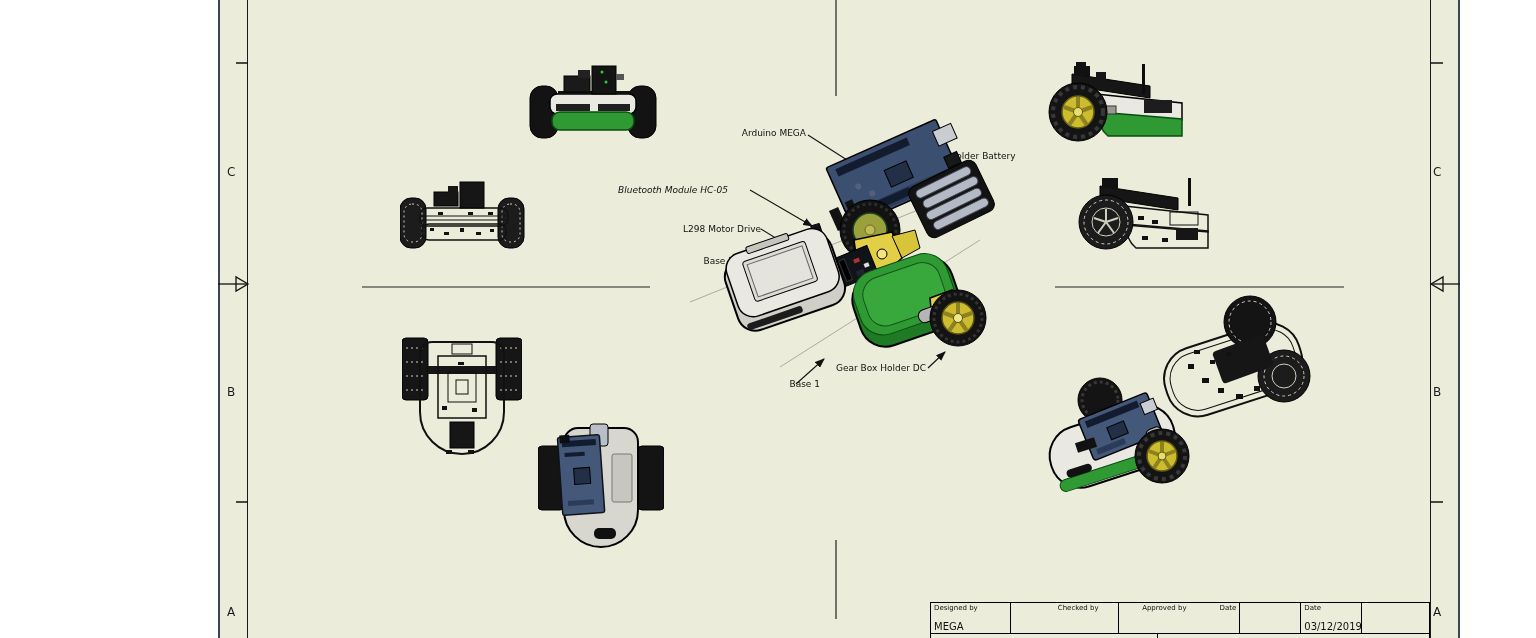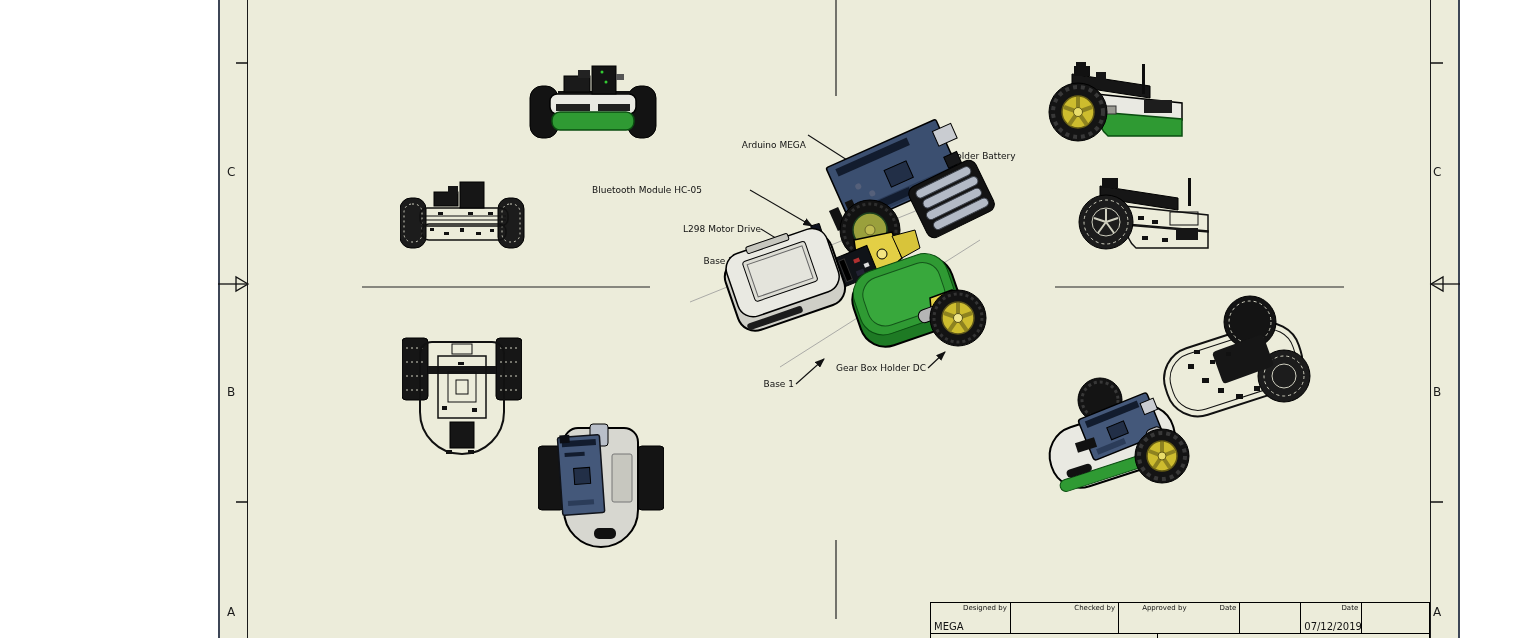--- a/index.html
+++ b/index.html
@@ -12,21 +12,21 @@
   .callout{position:absolute;font-size:9px;color:#111;white-space:nowrap;line-height:10px;}
   .overlay{position:absolute;left:0;top:0;pointer-events:none;}
   .view{position:absolute;}
   
   .titleblock{position:absolute;left:930px;top:602px;width:500px;background:#ececda;
               border:1px solid #000;border-bottom:none;box-sizing:border-box;font-size:7px;color:#111;}
   .tb-row1{display:flex;height:30px;border-bottom:1px solid #000;}
   .tb-cell{border-right:1px solid #000;box-sizing:border-box;padding:1px 3px;display:flex;
            flex-direction:column;justify-content:space-between;overflow:hidden;}
   .tb-cell:last-child{border-right:none;}
-  .tb-label{font-size:7px;color:#111;text-align:right;}
+  .tb-label{font-size:7px;color:#111;}
   .tb-value{font-size:10px;color:#111;}
   .tb-labelrow{display:flex;justify-content:space-between;}
   .tb-row2{display:flex;height:5px;}
   .tb2-cell{border-right:1px solid #000;box-sizing:border-box;height:100%;}
   .tb2-cell:last-child{border-right:none;}
 </style>
 </head>
 <body>
 
 <div class="canvas">
@@ -77,26 +77,26 @@
       <polyline points="808,135 858,167" marker-end="url(#arr)"></polyline>
       <polyline points="941,157 932,157 924,183" marker-end="url(#arr)"></polyline>
       <polyline points="750,190 812,226" marker-end="url(#arr)"></polyline>
       <polyline points="761,229 818,264" marker-end="url(#arr)"></polyline>
       <polyline points="736,261 759,271" marker-end="url(#arr)"></polyline>
       <polyline points="796,384 824,359" marker-end="url(#arr)"></polyline>
       <polyline points="928,368 945,352" marker-end="url(#arr)"></polyline>
     </g>
   </svg>
 
-  <span class="callout" style="right:730px;top:128px;margin-top:12px;">Arduino MEGA</span>
+  <span class="callout" style="right:730px;top:128px;">Arduino MEGA</span>
   <span class="callout" style="left:941px;top:151px;">4 Holder Battery</span>
-  <span class="callout" style="right:834px;top:185px;">Bluetooth Module HC-05</span>
+  <span class="callout" style="right:808px;top:185px;font-style:italic;">Bluetooth Module HC-05</span>
   <span class="callout" style="right:775px;top:224px;">L298 Motor Drive</span>
   <span class="callout" style="right:802px;top:256px;">Base 2</span>
-  <span class="callout" style="right:742px;top:379px;">Base 1</span>
+  <span class="callout" style="right:716px;top:379px;">Base 1</span>
   <span class="callout" style="right:610px;top:363px;">Gear Box Holder DC</span>
 
   <svg class="view" style="left:630px;top:112px;" width="410" height="296" viewBox="0 0 410 296">
     <g stroke="#999" stroke-width="0.8">
       <line x1="60" y1="190" x2="345" y2="75"></line>
       <line x1="150" y1="255" x2="350" y2="128"></line>
     </g>
 
     <g transform="translate(196,56) rotate(-24)">
       <rect x="0" y="0" width="120" height="64" rx="2" fill="#3b4f70" stroke="#000" stroke-width="1.5"></rect>
@@ -373,21 +373,21 @@
       </div>
       <div class="tb-cell" style="width:117px;margin-left:20px;">
         <span class="tb-labelrow">
           <span class="tb-label">Approved by</span>
           <span class="tb-label">Date</span>
         </span>
       </div>
       <div class="tb-cell" style="width:70px;"></div>
       <div class="tb-cell" style="width:70px;">
         <span class="tb-label">Date</span>
-        <span class="tb-value">07/12/2019</span>
+        <span class="tb-value">03/12/2019</span>
       </div>
       <div class="tb-cell" style="width:77px;"></div>
     </div>
     <div class="tb-row2">
       <div class="tb2-cell" style="width:227px;"></div>
       <div class="tb2-cell" style="flex:1;"></div>
     </div>
   </div>
 
 </div>

